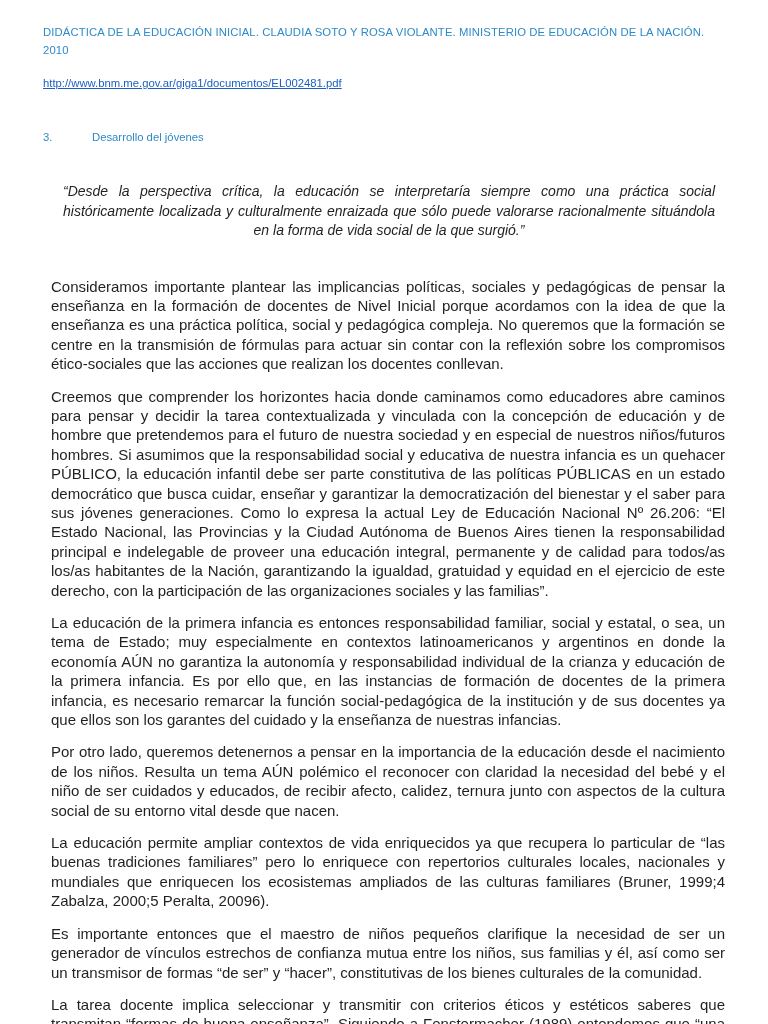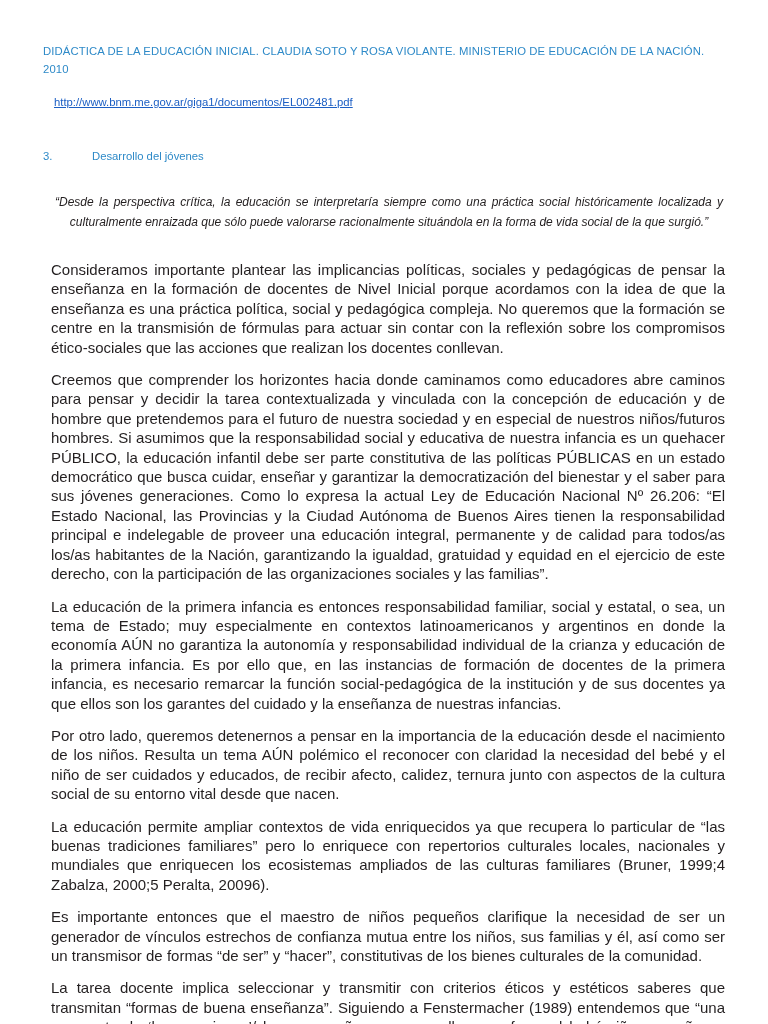--- a/index.html
+++ b/index.html
@@ -13,21 +13,21 @@
     height: 1024px;
     overflow: hidden;
     font-family: "Liberation Sans", sans-serif;
     color: #231f20;
   }
   .page {
     position: relative;
     width: 768px;
     height: 758px;
     box-sizing: border-box;
-    padding: 40px 43px 0 43px;
+    padding: 21px 43px 0 43px;
     background: #ffffff;
   }
   .header-block {
     margin-top: 3px;
   }
   .doc-heading {
     color: #2e8ac8;
     font-size: 11.3px;
     line-height: 17.5px;
     letter-spacing: 0.01em;
@@ -38,42 +38,41 @@
   .spacer-md { height: 19px; }
   .spacer-lg { height: 36px; }
   .spacer-xs { height: 9px; }
 
   .doc-link {
     color: #1c5fc4;
     font-size: 11.3px;
     line-height: 17.5px;
     display: inline-block;
     word-break: break-all;
-    margin-left: 11px;
   }
 
   .section-row {
     color: #2e8ac8;
     font-size: 11.3px;
     line-height: 17.5px;
     display: flex;
     align-items: baseline;
   }
   .section-num {
     display: inline-block;
     width: 49px;
     flex: 0 0 49px;
   }
   .section-title { flex: 1 1 auto; }
 
   .quote-block {
-    margin: 0;
+    margin: 8px;
     padding: 0 2px 0 12px;
     font-style: italic;
-    font-size: 12px;
+    font-size: 14px;
     line-height: 19.5px;
     text-align: justify;
     text-align-last: center;
     color: #231f20;
   }
   .quote-source {
     font-style: italic;
     font-size: 11.4px;
     line-height: 19.5px;
     text-align: right;

